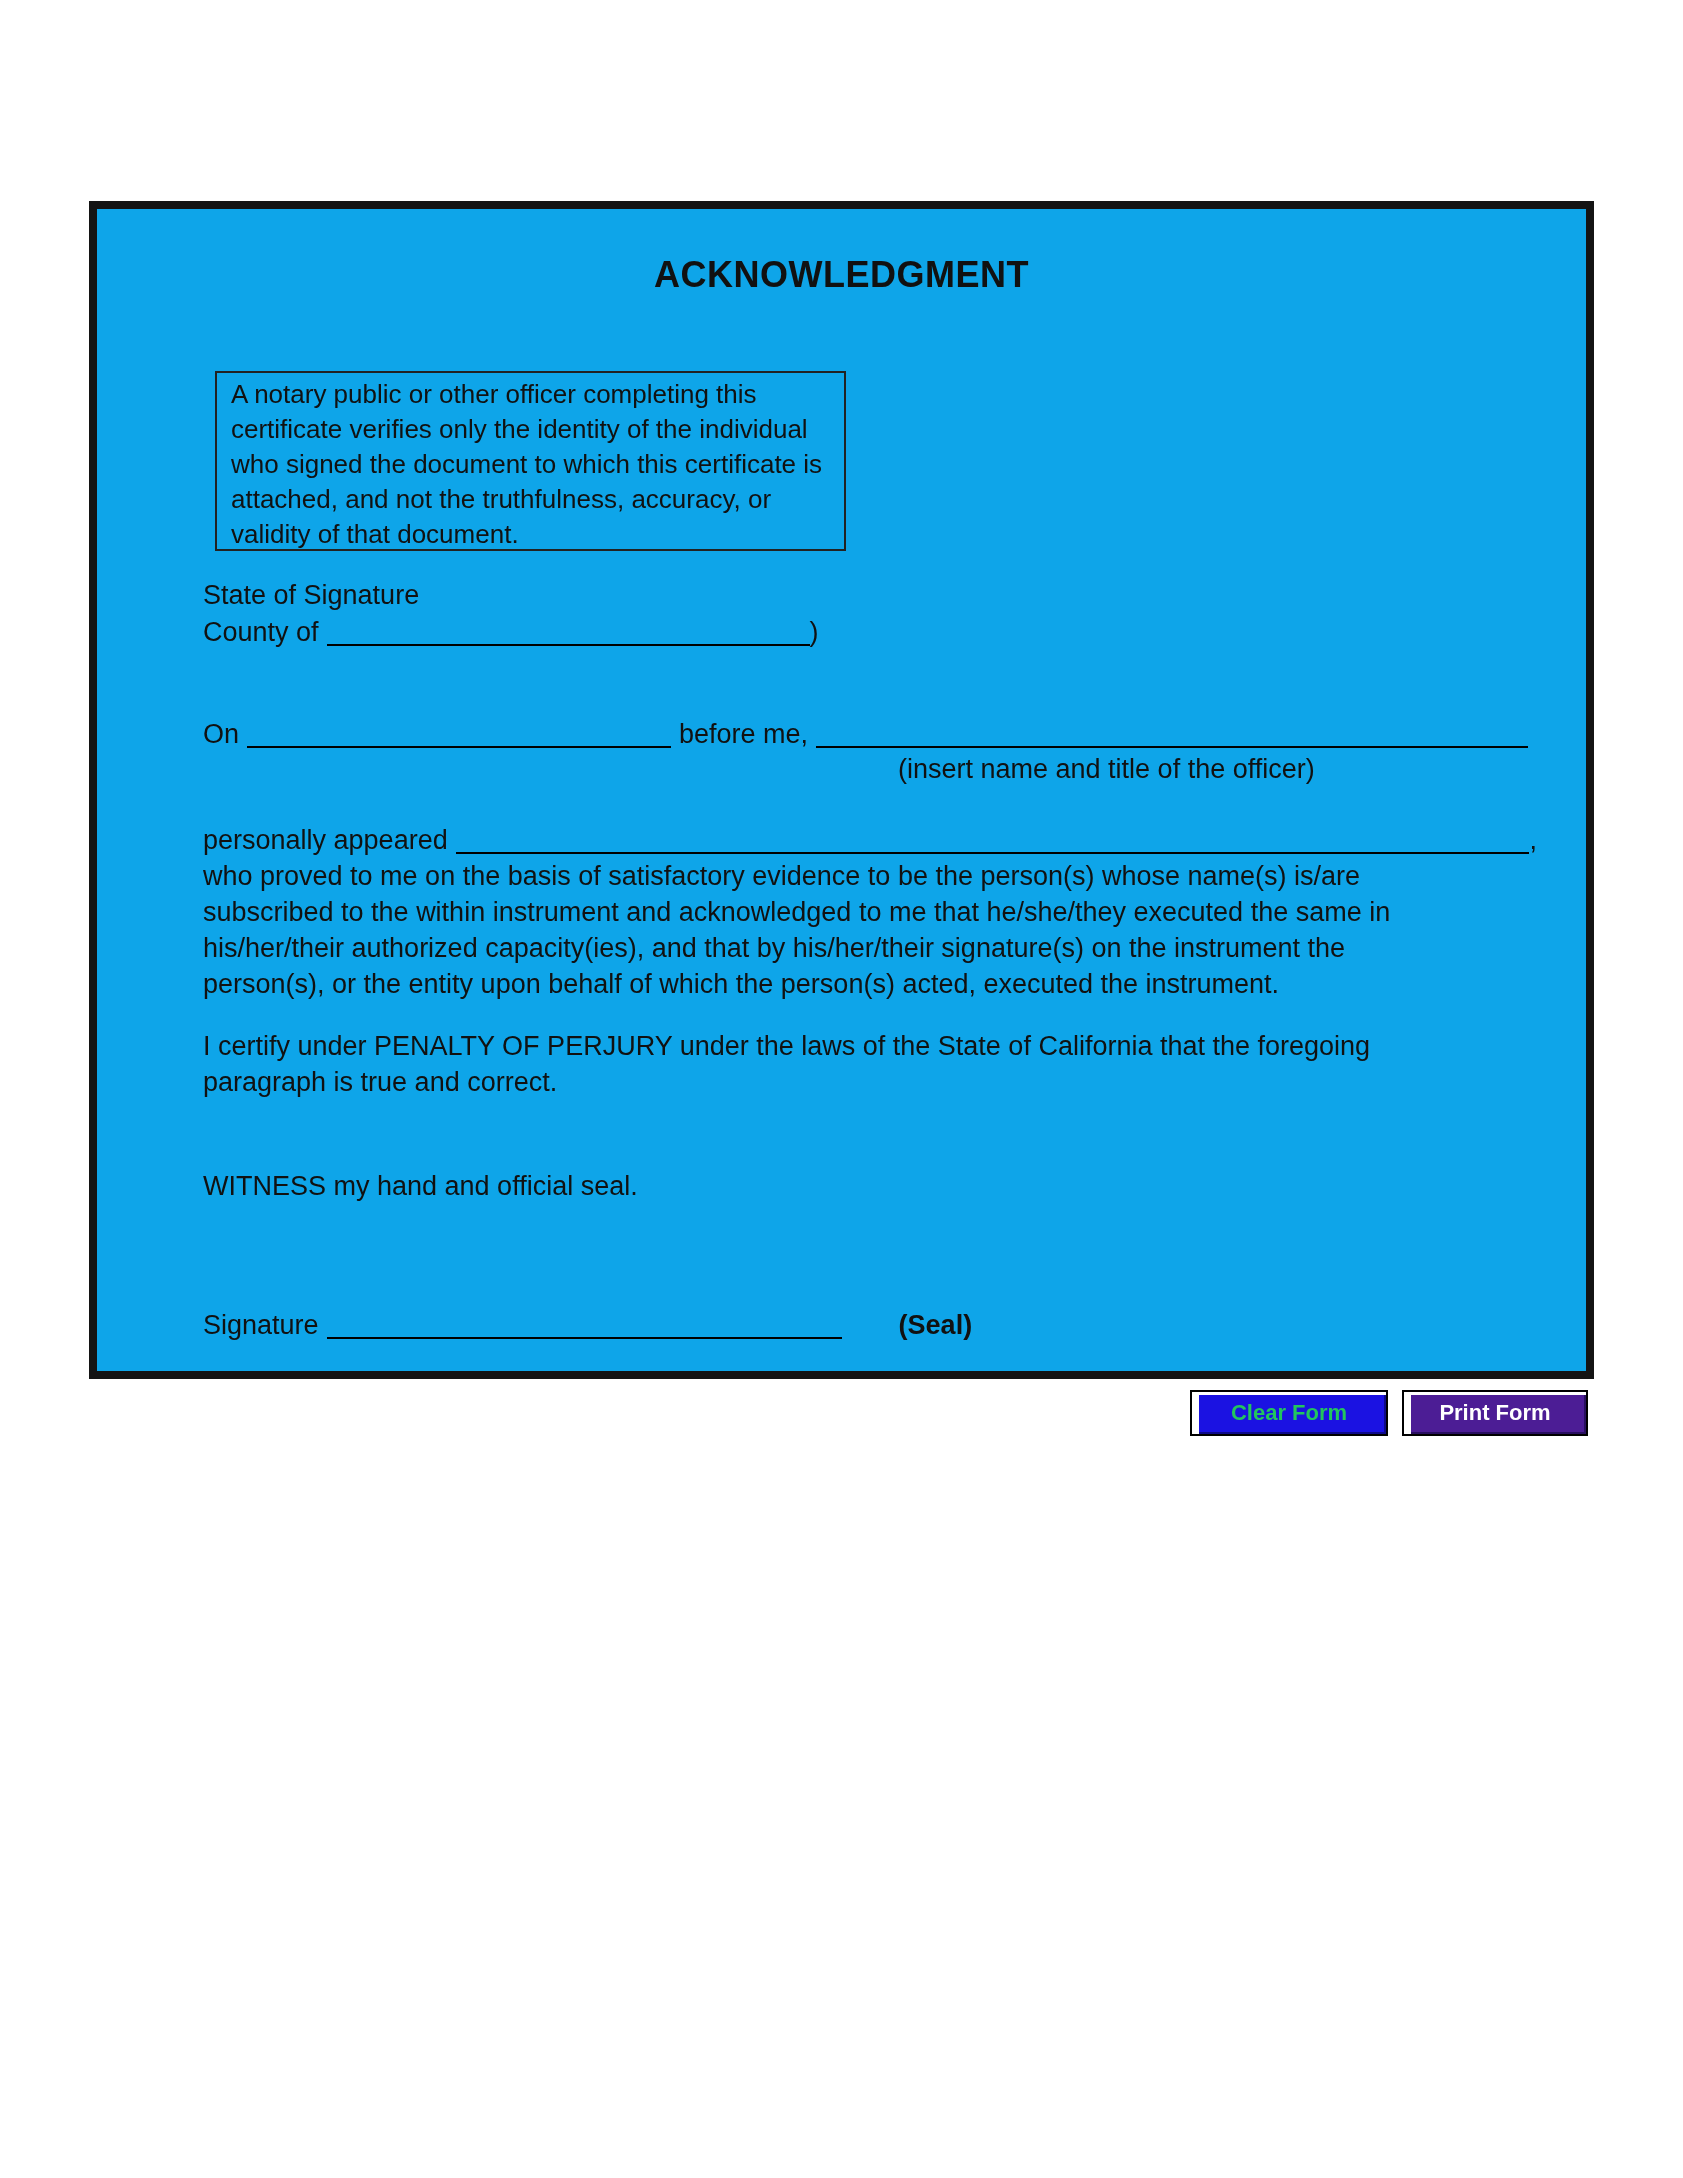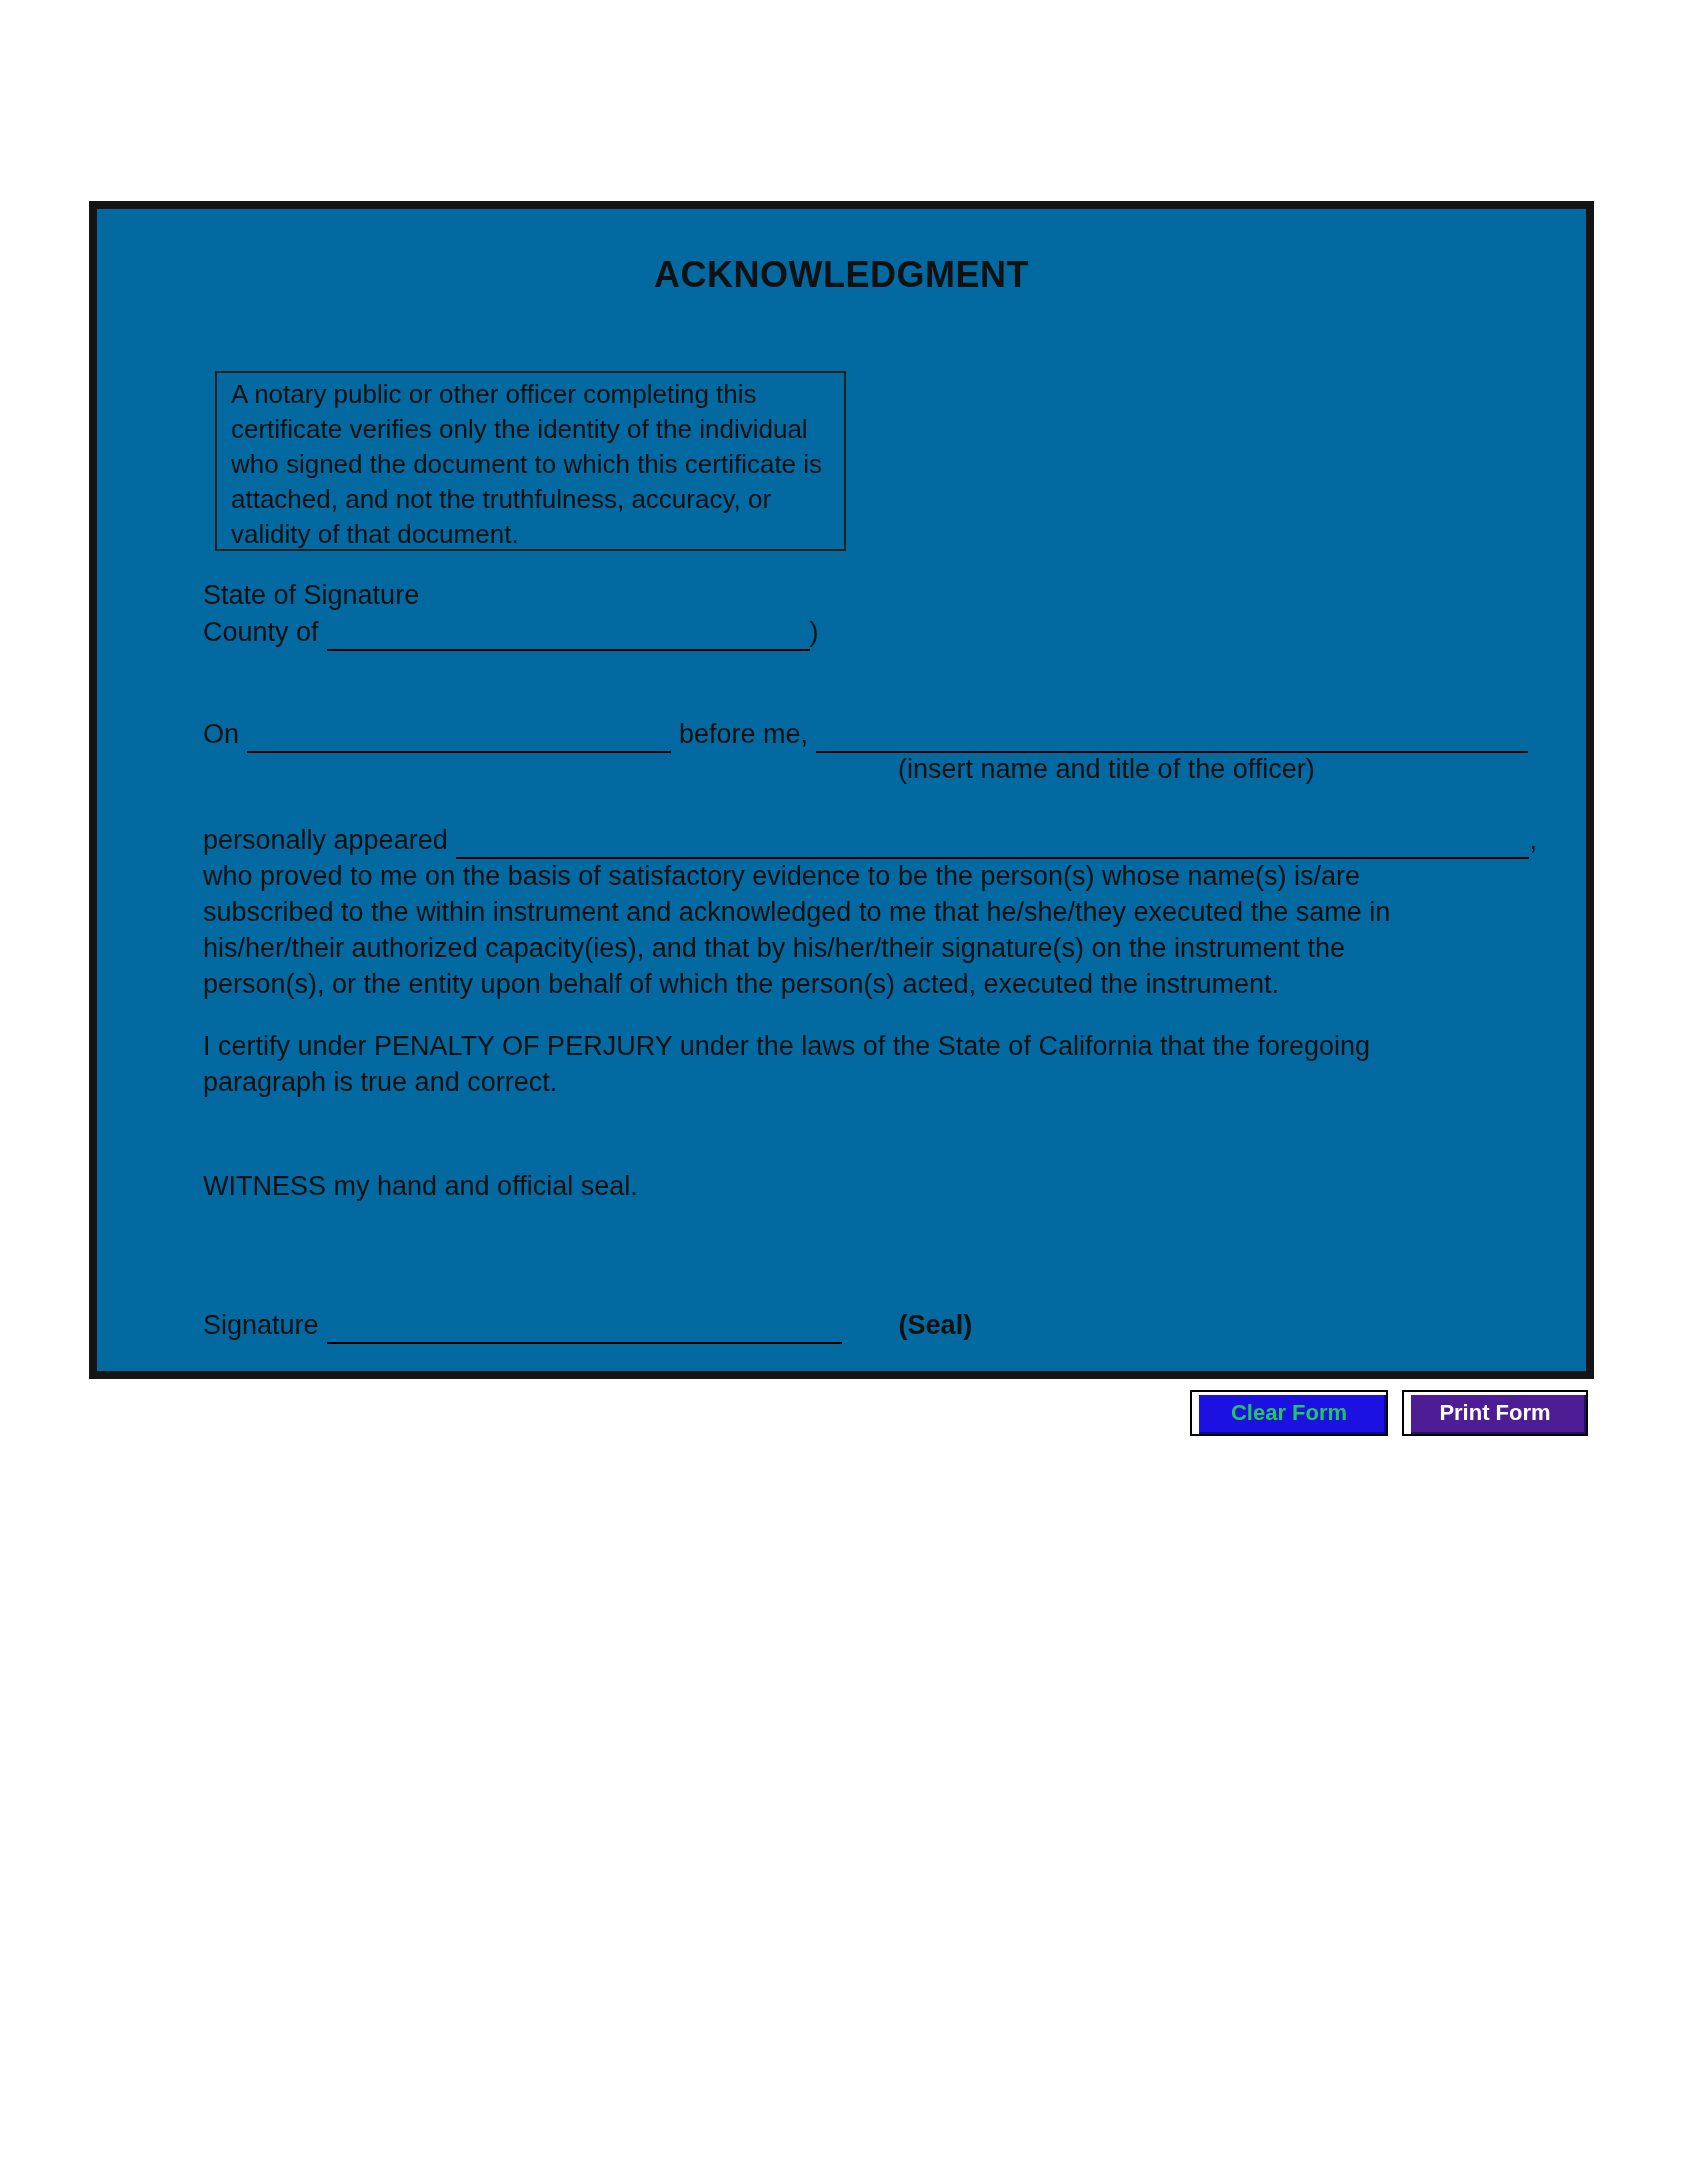--- a/index.html
+++ b/index.html
@@ -14,21 +14,21 @@
     overflow: hidden;
   }
   .form-box {
     position: absolute;
     left: 89px;
     top: 201px;
     width: 1505px;
     height: 1178px;
     border: 8px solid #141414;
     box-sizing: border-box;
-    background: #0369a1;
+    background: #0ea5e9;
   }
   .form-title {
     position: absolute;
     top: 45px;
     left: 0;
     right: 0;
     text-align: center;
     font-size: 36px;
     font-weight: bold;
     letter-spacing: 0.5px;
@@ -45,21 +45,21 @@
   }
   .disclaimer-text {
     font-size: 26px;
     line-height: 35px;
     white-space: pre;
   }
   .abs { position: absolute; }
   .line { line-height: 37px; }
   .row {
     display: flex;
-    align-items: flex-end;
+    align-items: flex-start;
     line-height: 37px;
   }
   .blank {
     border: none;
     border-bottom: 2px solid #000000;
     background: transparent;
     font-family: inherit;
     font-size: 27px;
     color: #111111;
     padding: 0 2px;

